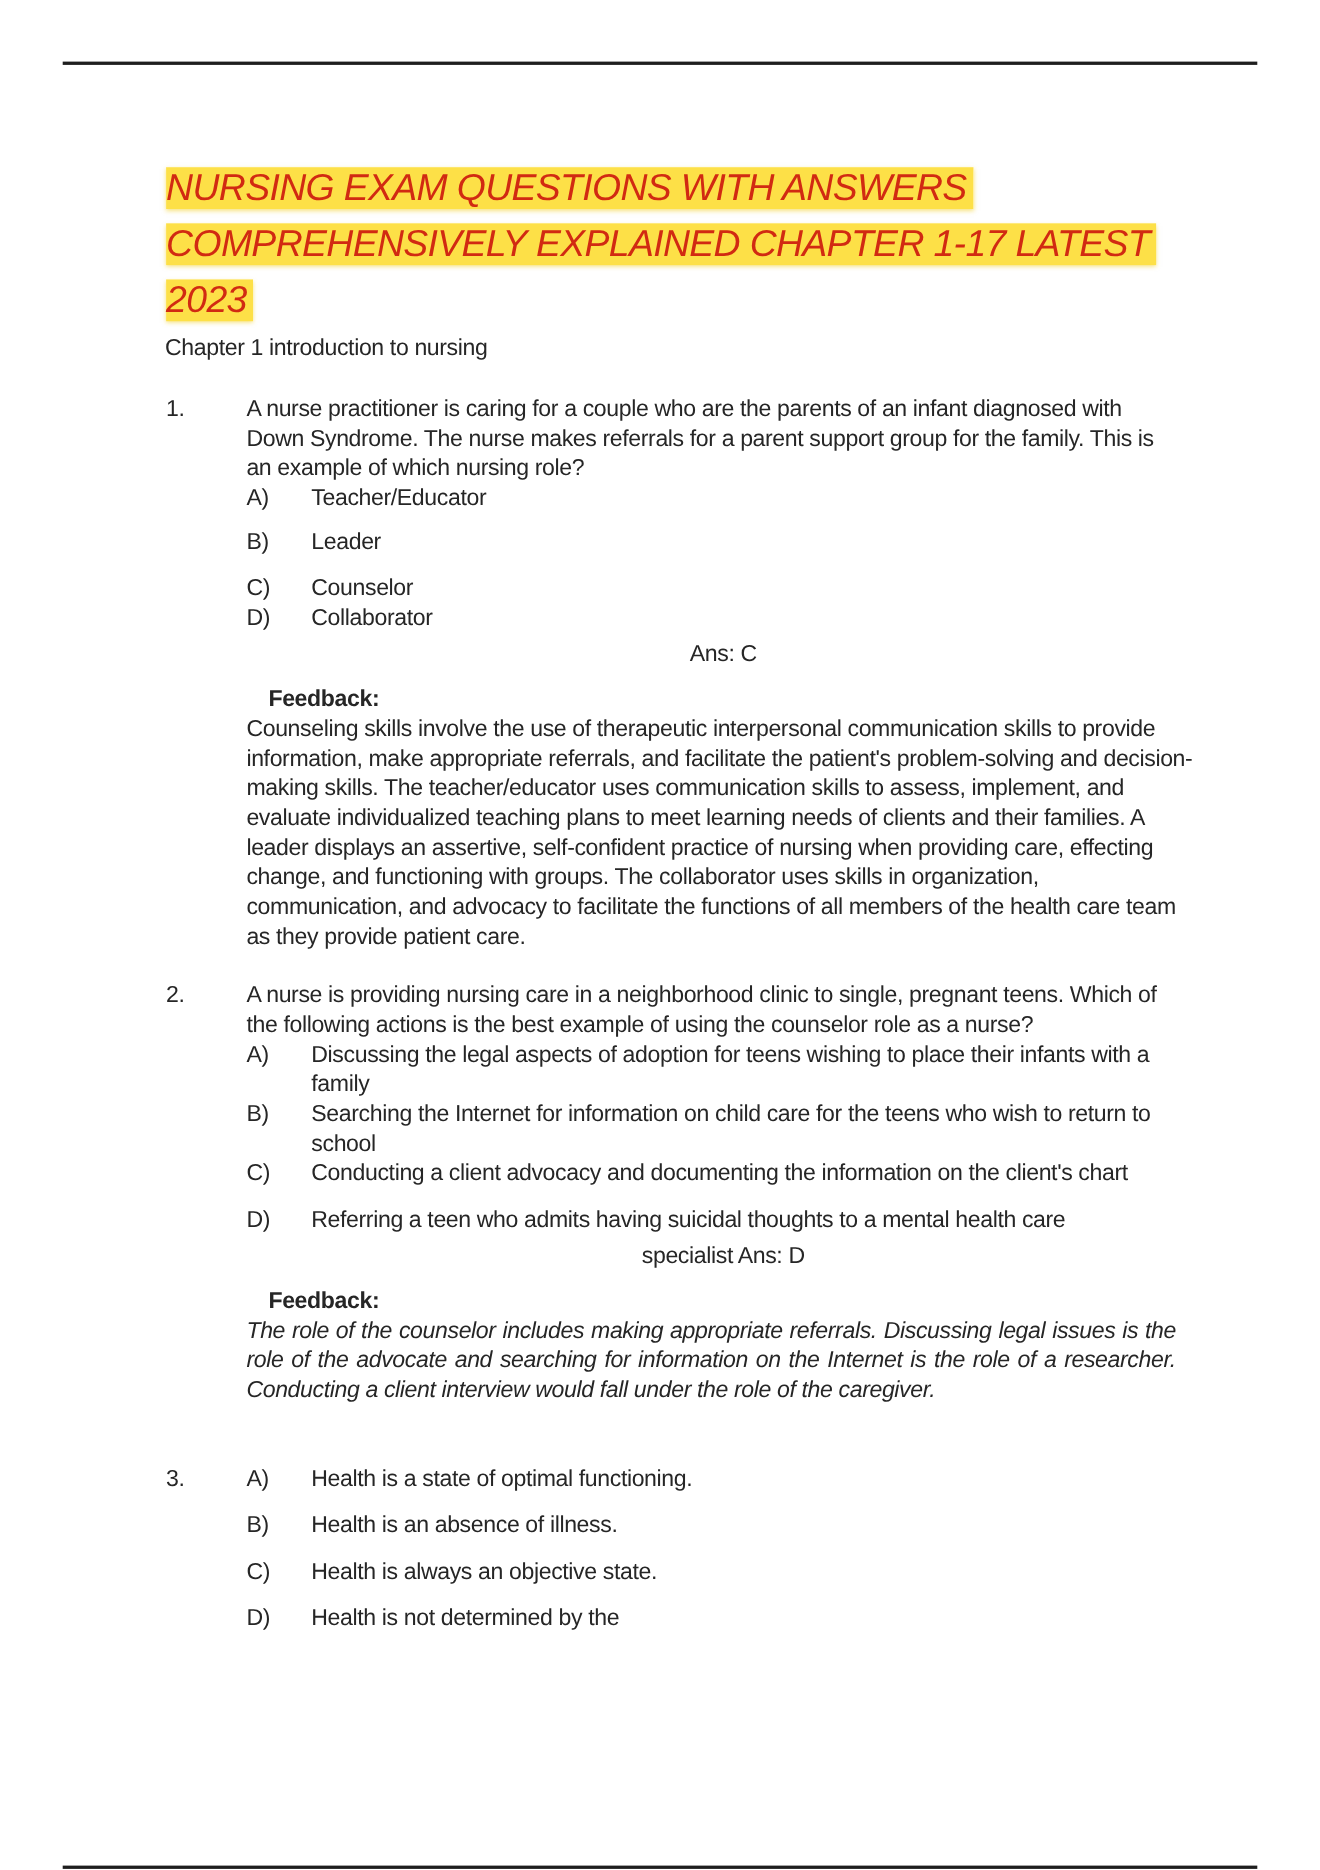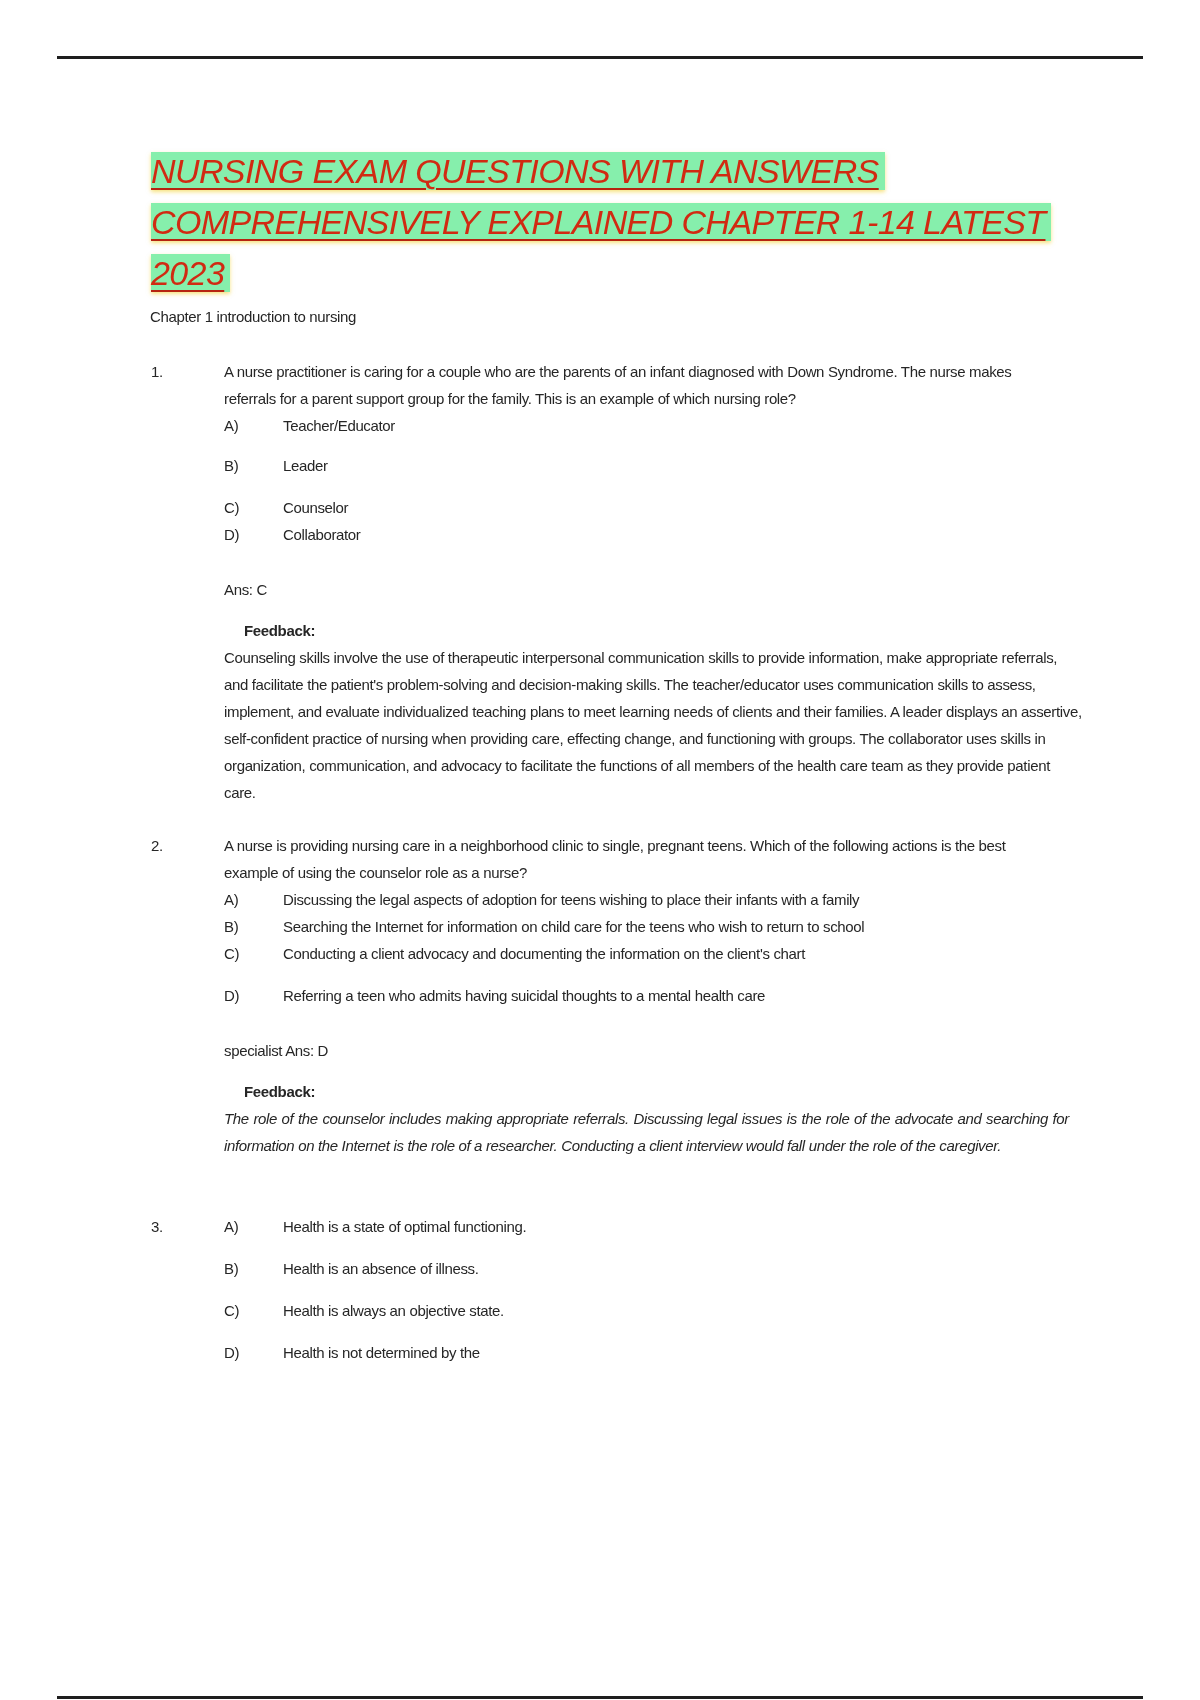--- a/index.html
+++ b/index.html
@@ -6,47 +6,47 @@
     html, body { width: 1200px; height: 1700px; background: #ffffff; overflow: hidden; }
     body { position: relative; font-family: "Liberation Sans", sans-serif; color: #222222; }
 
     .rule { position: absolute; left: 57px; width: 1086px; height: 3px; background: #1e1e1e; }
     .rule.top { top: 56px; }
     .rule.bottom { top: 1696px; }
 
     .page { position: absolute; left: 151px; top: 146px; width: 940px; }
 
     .title { font-style: italic; font-size: 34px; line-height: 51px; color: #d12a12; letter-spacing: -0.6px; }
-    .title span { background: #86efac; text-decoration: underline; text-decoration-color: #b62410; text-decoration-thickness: 2px; text-underline-offset: 5px; padding-right: 6px; box-shadow: 0 2px 4px rgba(240,200,0,0.5); }
+    .title span { background: #fde047; text-decoration-color: #b62410; text-decoration-thickness: 2px; text-underline-offset: 5px; padding-right: 6px; box-shadow: 0 2px 4px rgba(240,200,0,0.5); }
 
-    .body-text { font-size: 15px; letter-spacing: -0.35px; line-height: 27px; color: #262626; }
+    .body-text { font-size: 21px; letter-spacing: -0.35px; line-height: 27px; color: #262626; }
 
     .chapter { margin-top: 4px; }
 
     .q { position: relative; padding-left: 73px; }
     .q .num { position: absolute; left: 0; top: 0; }
     .q .stem { }
     .opt { position: relative; padding-left: 59px; }
     .opt .letter { position: absolute; left: 0; top: 0; }
 
-    .ans { margin-top: 28px; }
+    .ans { margin-top: 6px; text-align: center; }
     .fb-label { font-weight: bold; margin-top: 14px; margin-left: 20px; }
     .fb-text { }
     .justify { text-align: justify; font-style: italic; }
   </style>
 </head>
 <body>
 
 <div class="rule top"></div>
 
 <div class="page">
 
   <div class="title">
     <div style="height:51px"><span>NURSING EXAM QUESTIONS WITH  ANSWERS</span></div>
-    <div style="height:51px"><span>COMPREHENSIVELY EXPLAINED CHAPTER 1-14 LATEST</span></div>
+    <div style="height:51px"><span>COMPREHENSIVELY EXPLAINED CHAPTER 1-17 LATEST</span></div>
     <div style="height:51px"><span>2023</span></div>
   </div>
 
   <div class="body-text chapter" style="margin-left:-1px;">Chapter 1 introduction to nursing</div>
 
   <div class="body-text q">
     <span class="num">1.</span>
     <div class="stem" style="width:830px;margin-top:28px;">A nurse practitioner is caring for a couple who are the parents of an infant diagnosed with Down Syndrome. The nurse makes referrals for a parent support group for the family. This is an example of which nursing role?</div>
     <div class="opt" style="height:40px;">
       <span class="letter">A)</span>

